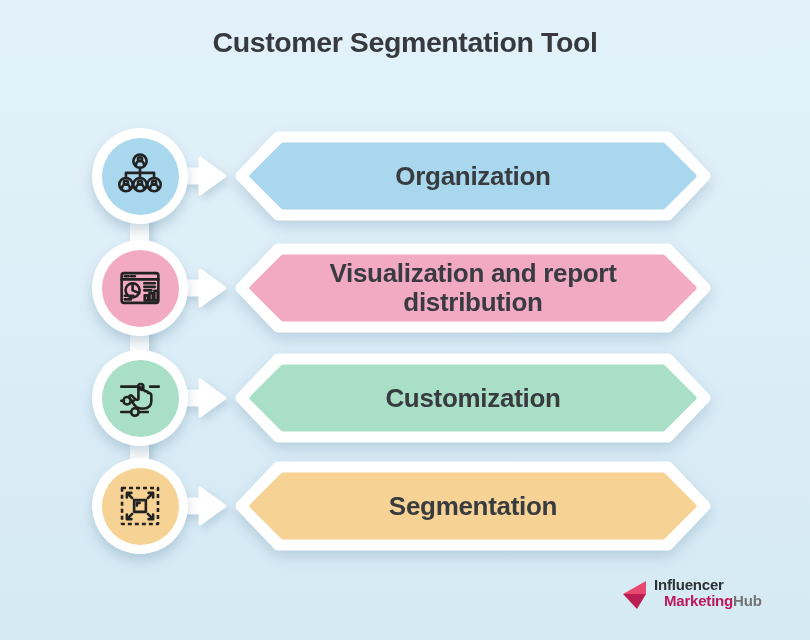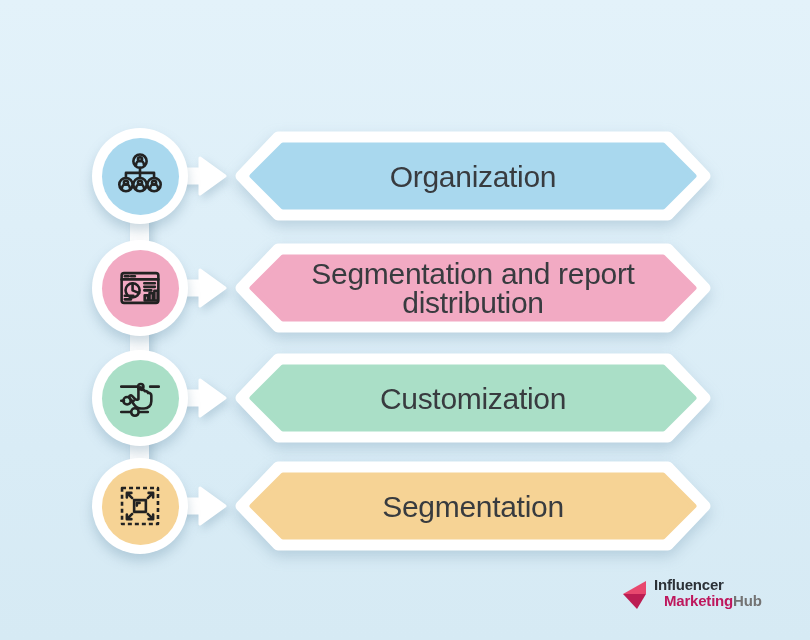--- a/index.html
+++ b/index.html
@@ -47,38 +47,39 @@
   .icon-svg *{vector-effect:non-scaling-stroke;}
 
   .banner-svg{
     position:absolute;left:233px;top:-46px;width:480px;height:92px;z-index:2;
     filter:drop-shadow(0 6px 7px rgba(110,145,170,.32));
   }
   .banner-label{
     position:absolute;left:233px;top:-46px;width:480px;height:92px;z-index:4;
     display:flex;align-items:center;justify-content:center;text-align:center;
     padding:0 52px;box-sizing:border-box;
-    font-size:30px;line-height:29px;font-weight:400;letter-spacing:-0.3px;color:#383b3f;
+    font-size:26px;line-height:29px;font-weight:700;letter-spacing:-0.3px;color:#383b3f;
   }
 
   
   .logo{position:absolute;left:622px;top:577px;display:flex;align-items:flex-start;z-index:5;}
   .logo-icon{width:27px;height:30px;margin-top:3px;}
   .logo-text{margin-left:5px;line-height:16px;white-space:nowrap;}
   .logo-line1{font-size:15px;font-weight:800;color:#2b3137;letter-spacing:-0.2px;}
   .logo-line2{font-size:15px;font-weight:700;margin-left:10px;letter-spacing:-0.2px;}
   .logo-marketing{color:#be185d;}
   .logo-hub{color:#737373;font-weight:600;}
 </style>
 </head>
 <body>
 
 <div class="canvas">
 
   <div class="title">
+    <div>Customer Segmentation Tool</div>
   </div>
 
   <div class="connector"></div>
 
   <div class="row row1">
     <svg class="arrow-svg" viewBox="0 0 52 44">
       <polygon points="2,15 25,15 25,4 50,22 25,40 25,29 2,29" fill="#ffffff" stroke="#ffffff" stroke-width="3" stroke-linejoin="round"></polygon>
     </svg>
     <svg class="banner-svg" viewBox="0 0 480 92">
       <polygon points="8,46 45,7 435,7 472,46 435,85 45,85" fill="#ffffff" stroke="#ffffff" stroke-width="11" stroke-linejoin="round"></polygon>
@@ -107,21 +108,21 @@
   </div>
 
   <div class="row row2">
     <svg class="arrow-svg" viewBox="0 0 52 44">
       <polygon points="2,15 25,15 25,4 50,22 25,40 25,29 2,29" fill="#ffffff" stroke="#ffffff" stroke-width="3" stroke-linejoin="round"></polygon>
     </svg>
     <svg class="banner-svg" viewBox="0 0 480 92">
       <polygon points="8,46 45,7 435,7 472,46 435,85 45,85" fill="#ffffff" stroke="#ffffff" stroke-width="11" stroke-linejoin="round"></polygon>
       <polygon points="19,46 50,15 430,15 461,46 430,77 50,77" stroke-width="5" stroke-linejoin="round" fill="#f2aac3" stroke="#f2aac3"></polygon>
     </svg>
-    <div class="banner-label">Segmentation and report distribution</div>
+    <div class="banner-label">Visualization and report distribution</div>
     <div class="outer-circle">
       <div class="icon-disc" style="background: rgb(242, 170, 195);">
         <svg class="icon-svg" viewBox="0 0 64 64" fill="none" stroke="#222" stroke-width="2.6" stroke-linecap="round" stroke-linejoin="round">
           <rect x="8.5" y="13" width="47" height="38" rx="3"></rect>
           <path d="M8.5 21 H55.5"></path>
           <path d="M12.5 17 h5 M20.5 17 h5"></path>
           <circle cx="22.5" cy="35" r="9"></circle>
           <path d="M22.5 35 V26 M22.5 35 l8.5 3.5"></path>
           <path d="M37.5 26 h13.5 M37.5 30.5 h13.5 M37.5 35 h9"></path>
           <rect x="38" y="41.5" width="4.2" height="6.5"></rect>

